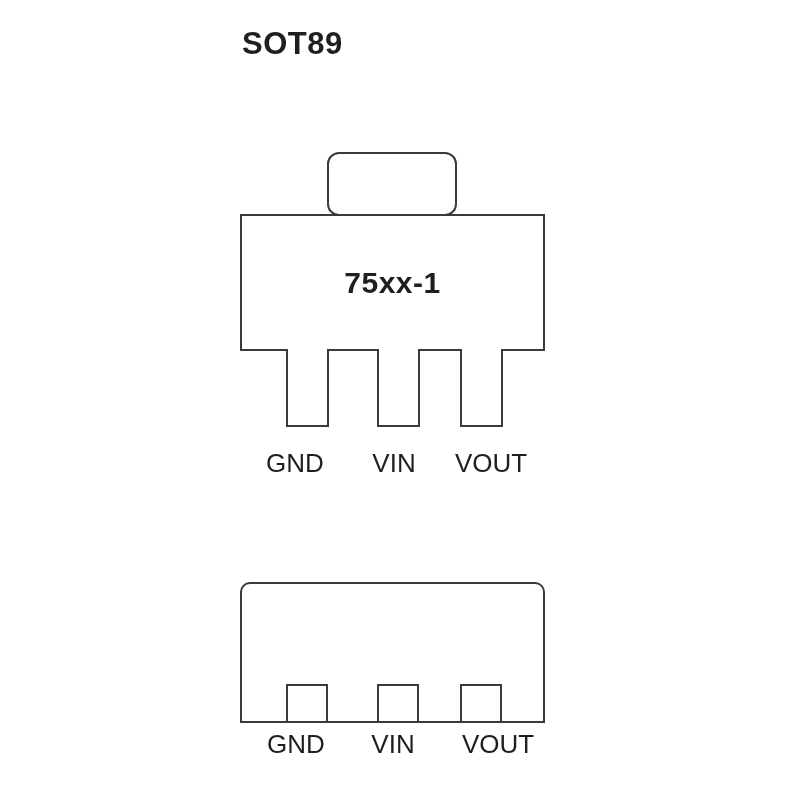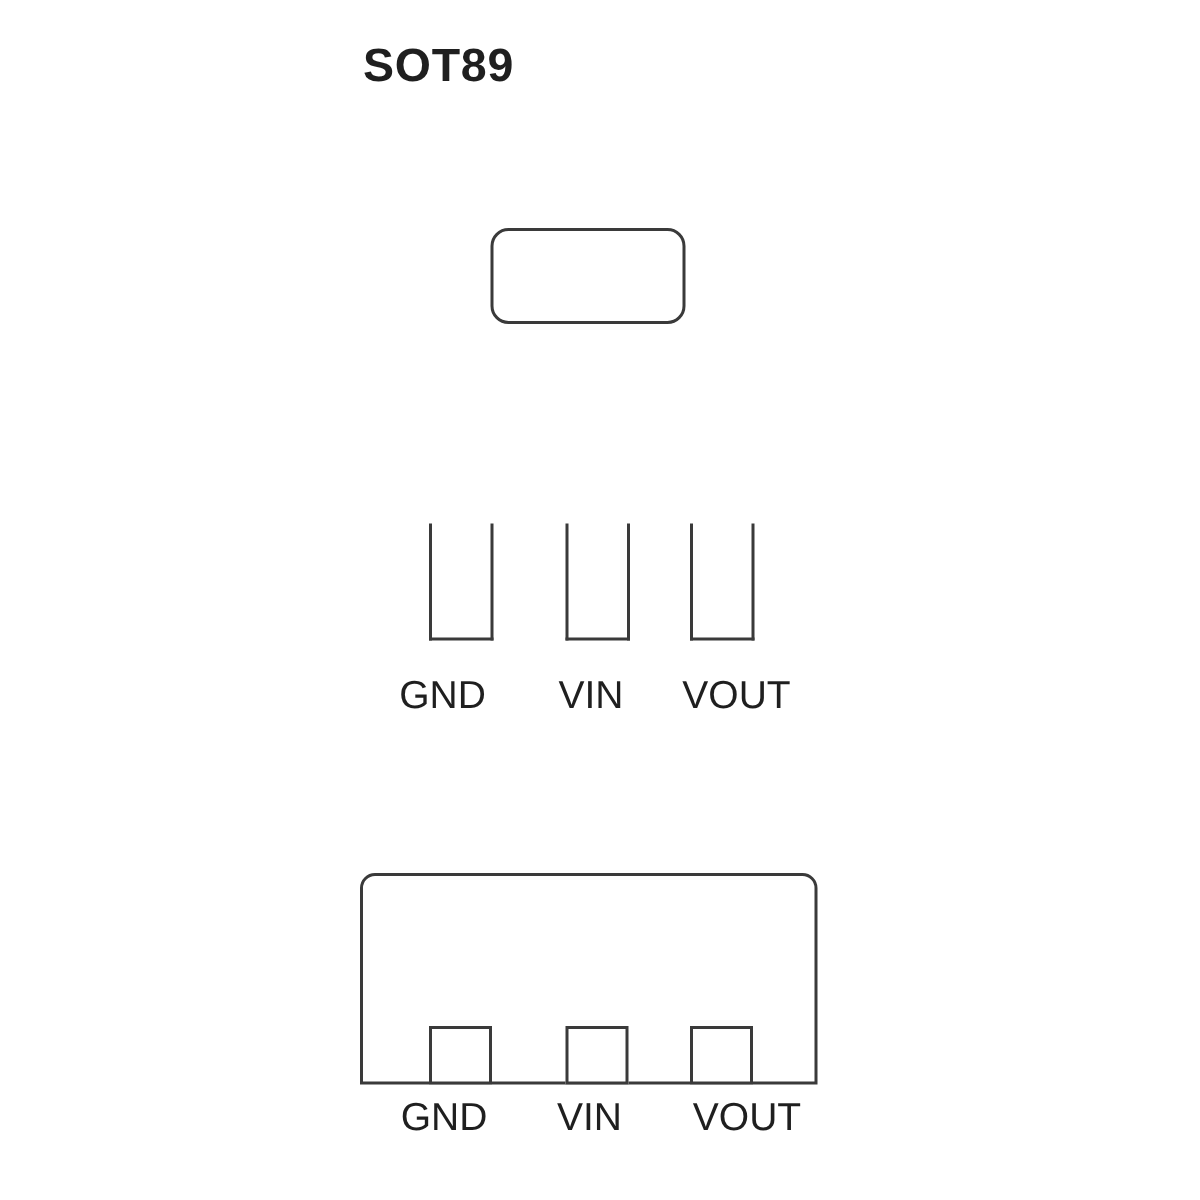--- a/index.html
+++ b/index.html
@@ -100,20 +100,23 @@
   .bottom-view .lbl-2{left:153px;}
   .bottom-view .lbl-3{left:258px;}
 </style>
 </head>
 <body>
 
 <div class="page-title">SOT89</div>
 
 <div class="view front-view">
   <div class="tab"></div>
+  <div class="body-front">
+    <span class="marking">75xx-1</span>
+  </div>
   <div class="lead lead-1"></div>
   <div class="lead lead-2"></div>
   <div class="lead lead-3"></div>
   <span class="pin-label lbl-1">GND</span>
   <span class="pin-label lbl-2">VIN</span>
   <span class="pin-label lbl-3">VOUT</span>
 </div>
 
 <div class="view bottom-view">
   <div class="body-bottom"></div>

